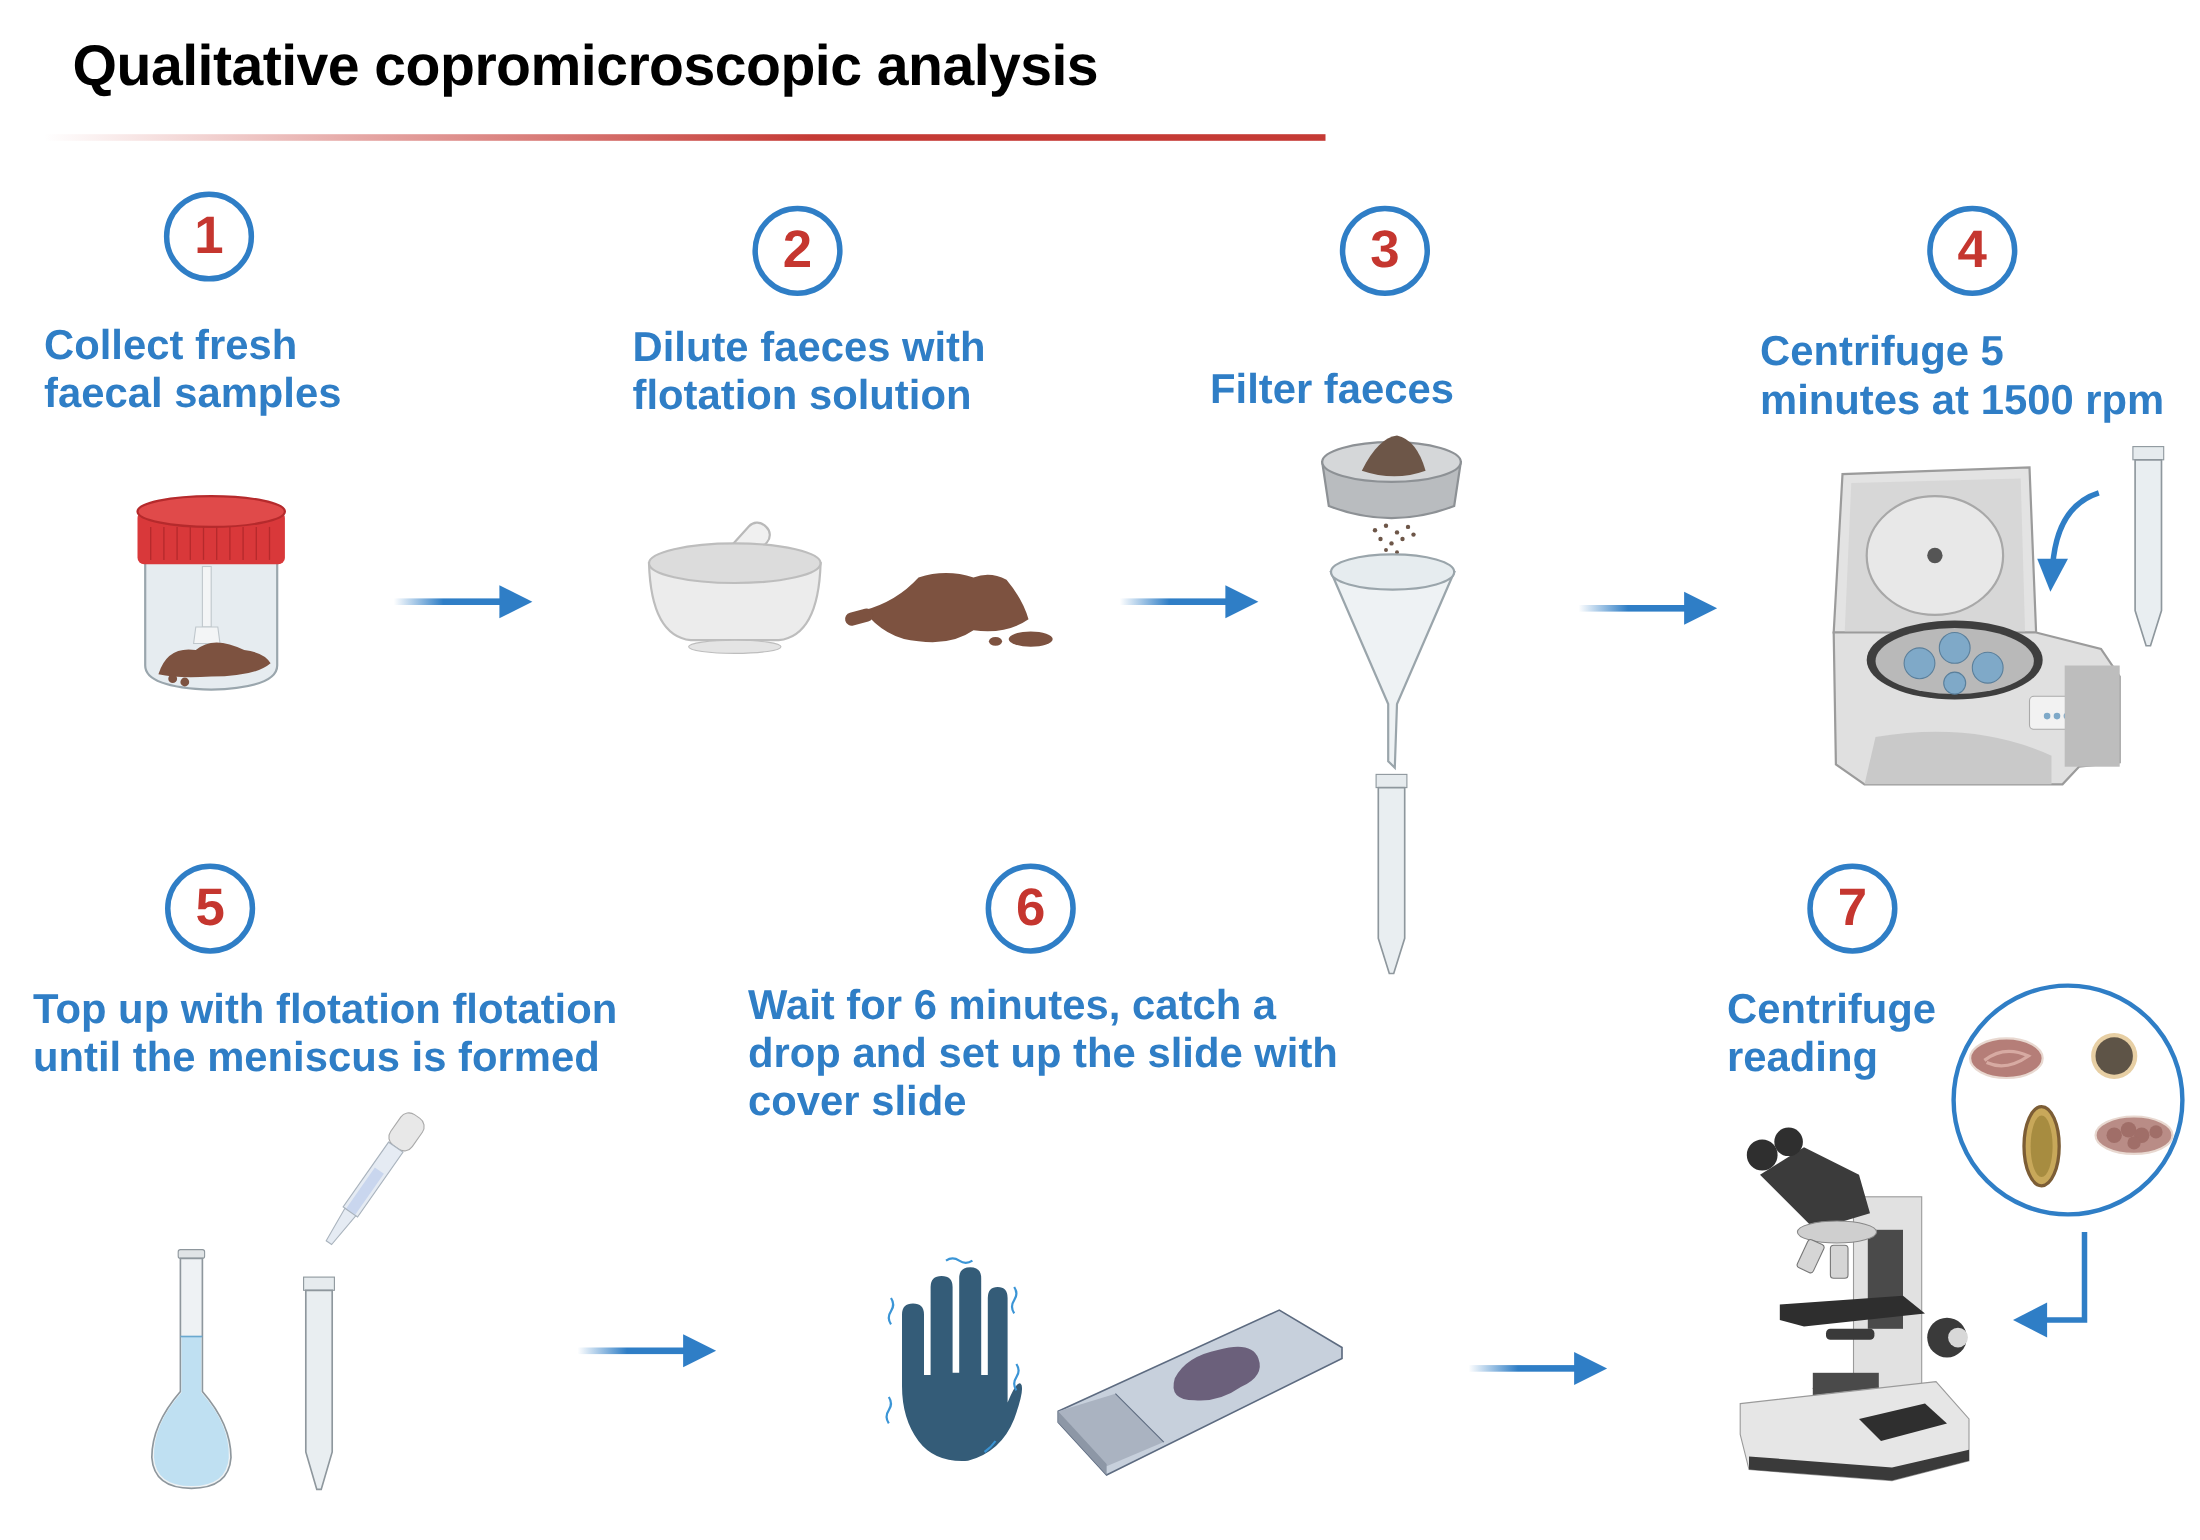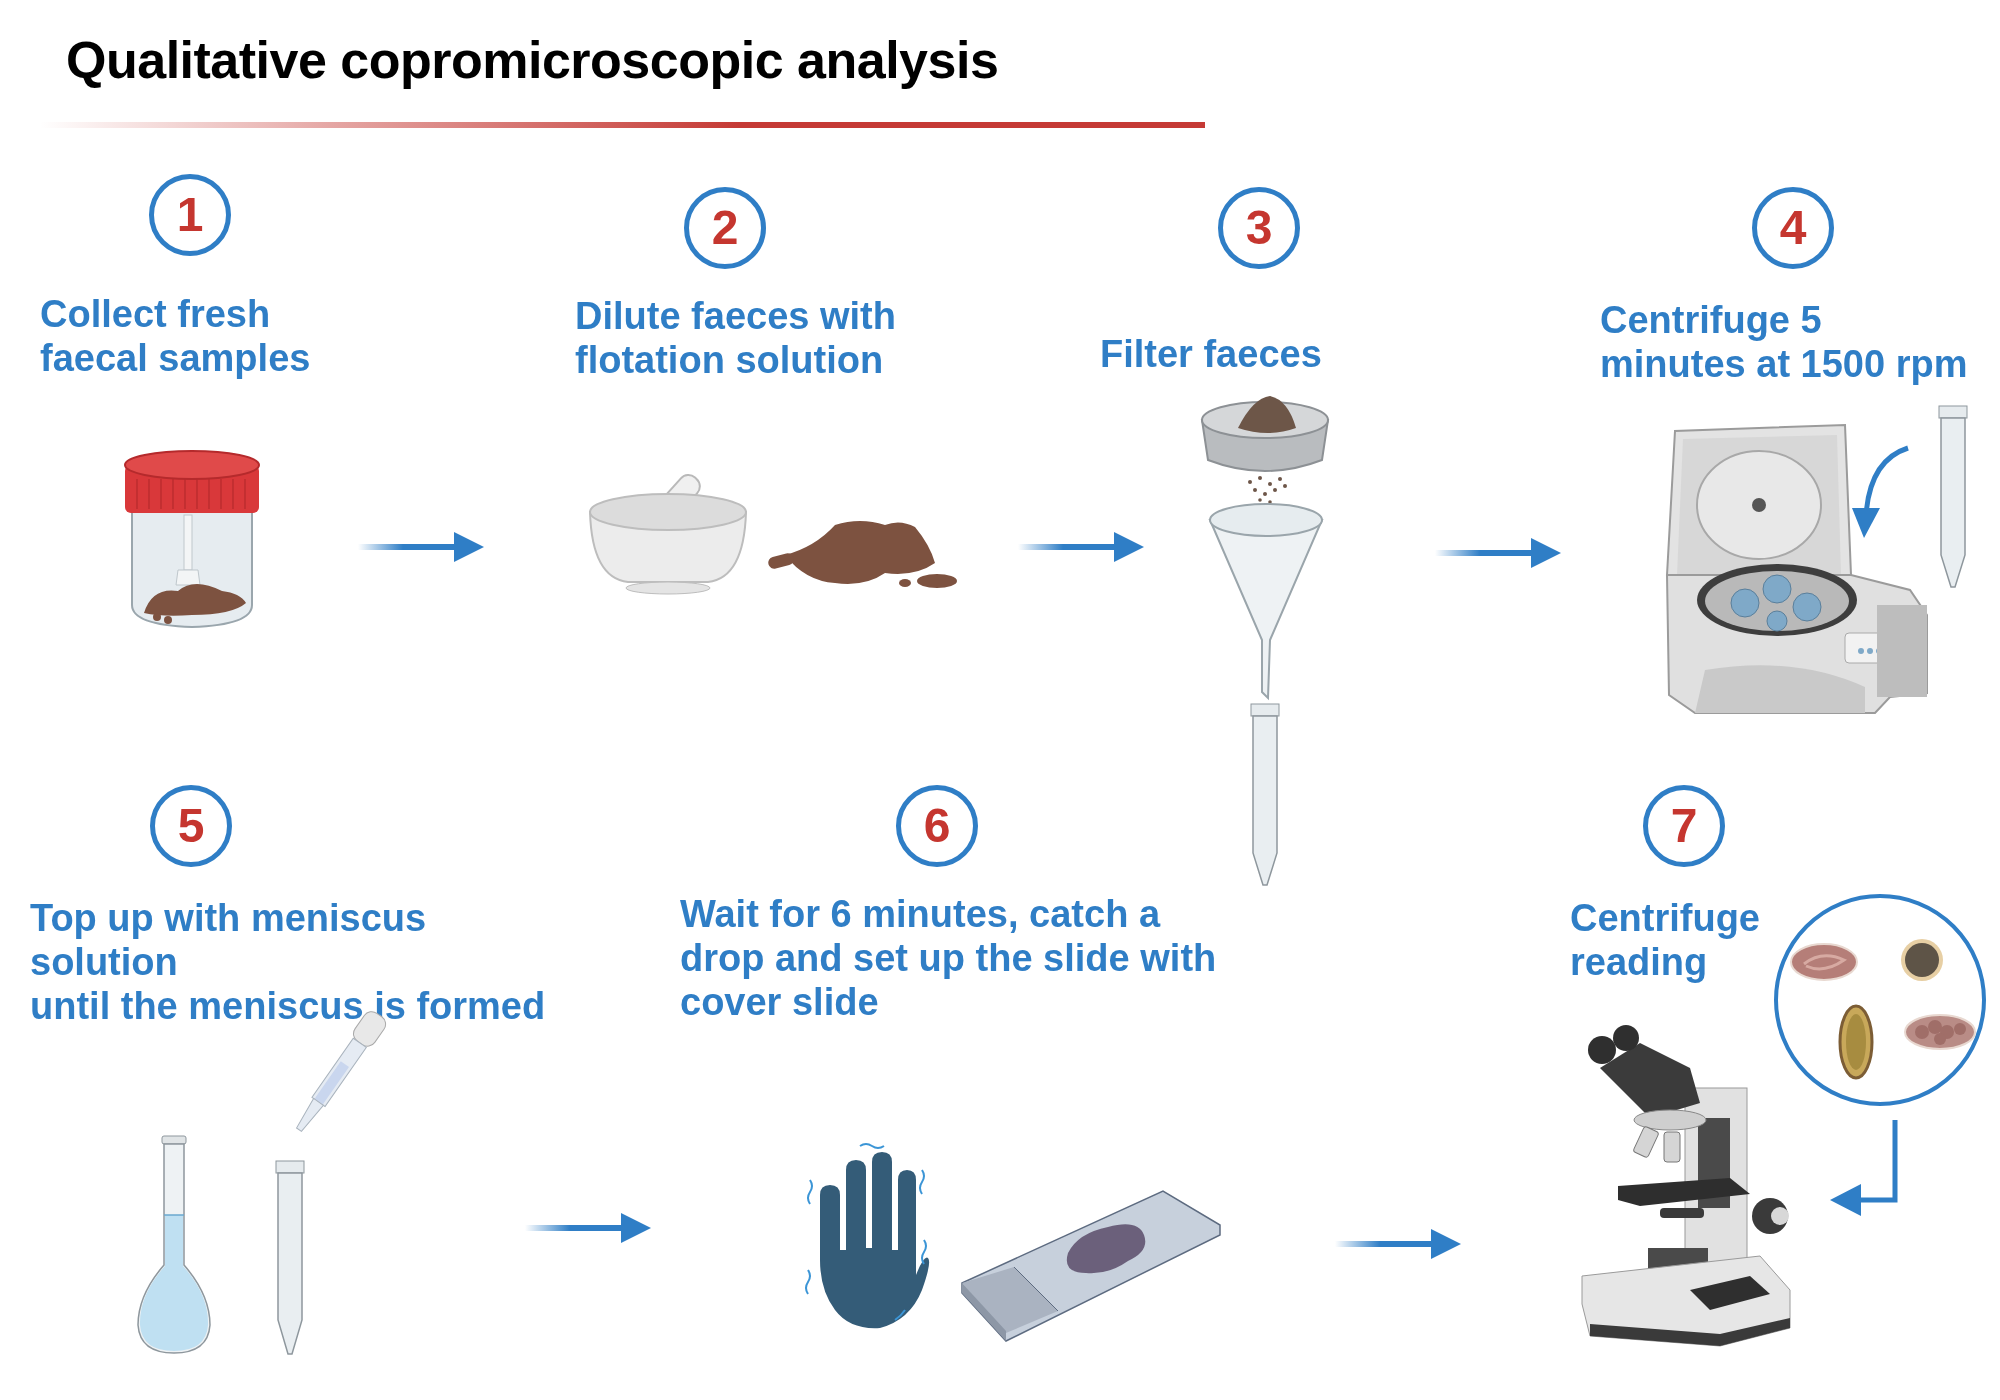--- a/index.html
+++ b/index.html
@@ -172,21 +172,21 @@
   <polygon points="2,68 30,68 14,98" fill="#2f7ec6"></polygon>
 </svg>
 <svg style="left:1938px; top:405px;" width="30" height="184" viewBox="0 0 30 184">
   <rect x="1" y="1" width="28" height="12" fill="#e6ebee" stroke="#8e979d"></rect>
   <path d="M3 13 L3 150 L13 182 L17 182 L27 150 L27 13 Z" fill="#e9eef1" stroke="#8e979d" stroke-width="1.5"></path>
 </svg>
 
 <div class="abs step-circle" style="left:150px; top:785px;">
   <span class="step-num">5</span>
 </div>
-<div class="abs step-label" style="left:30px; top:896px; width:540px;">Top up with meniscus solution
+<div class="abs step-label" style="left:30px; top:896px; width:540px;">Top up with flotation flotation
 until the meniscus is formed</div>
 
 <svg style="left:136px; top:1135px;" width="76" height="222" viewBox="0 0 76 222">
   <rect x="26" y="1" width="24" height="8" rx="2" fill="#e0e4e6" stroke="#8e979d"></rect>
   <path d="M28 9 L28 130 Q2 160 2 190 Q4 218 38 218 Q72 218 74 190 Q74 160 48 130 L48 9 Z" fill="#eef2f4" stroke="#8e979d" stroke-width="1.5"></path>
   <path d="M29 80 L47 80 L47 131 Q73 160 72 190 Q70 216 38 216 Q6 216 4 190 Q3 160 29 131 Z" fill="#bfe0f2"></path>
   <line x1="28" y1="80" x2="48" y2="80" stroke="#6aa9cf" stroke-width="1.5"></line>
 </svg>
 <svg style="left:275px; top:1160px;" width="30" height="196" viewBox="0 0 30 196">
   <rect x="1" y="1" width="28" height="12" fill="#e6ebee" stroke="#8e979d"></rect>

